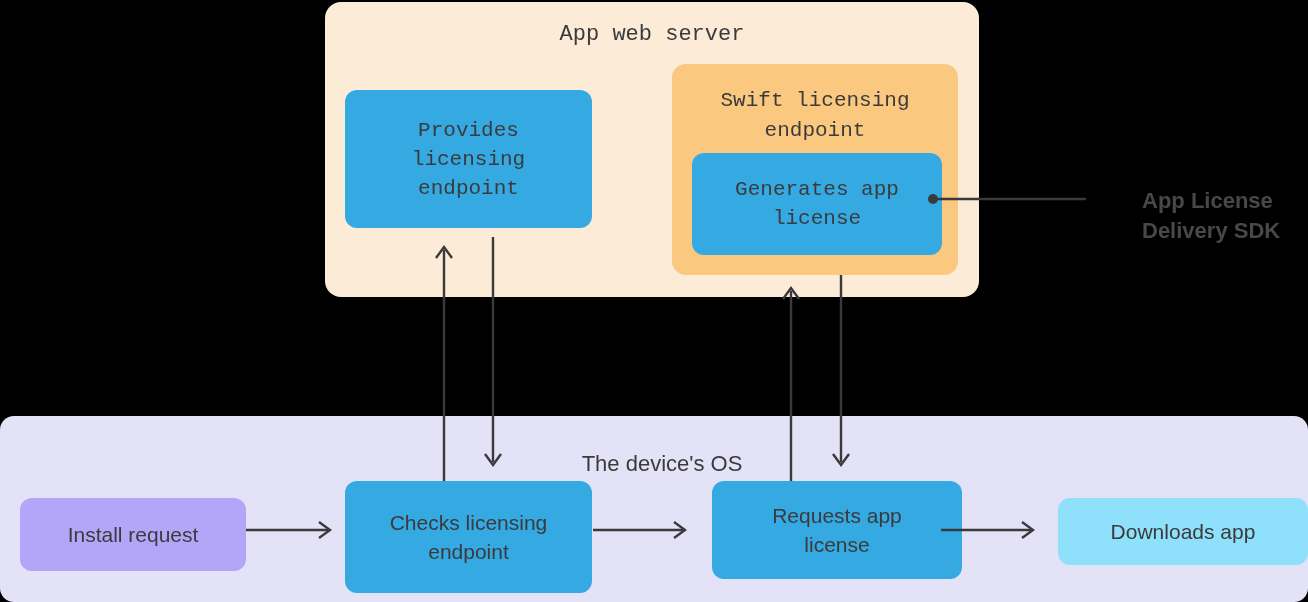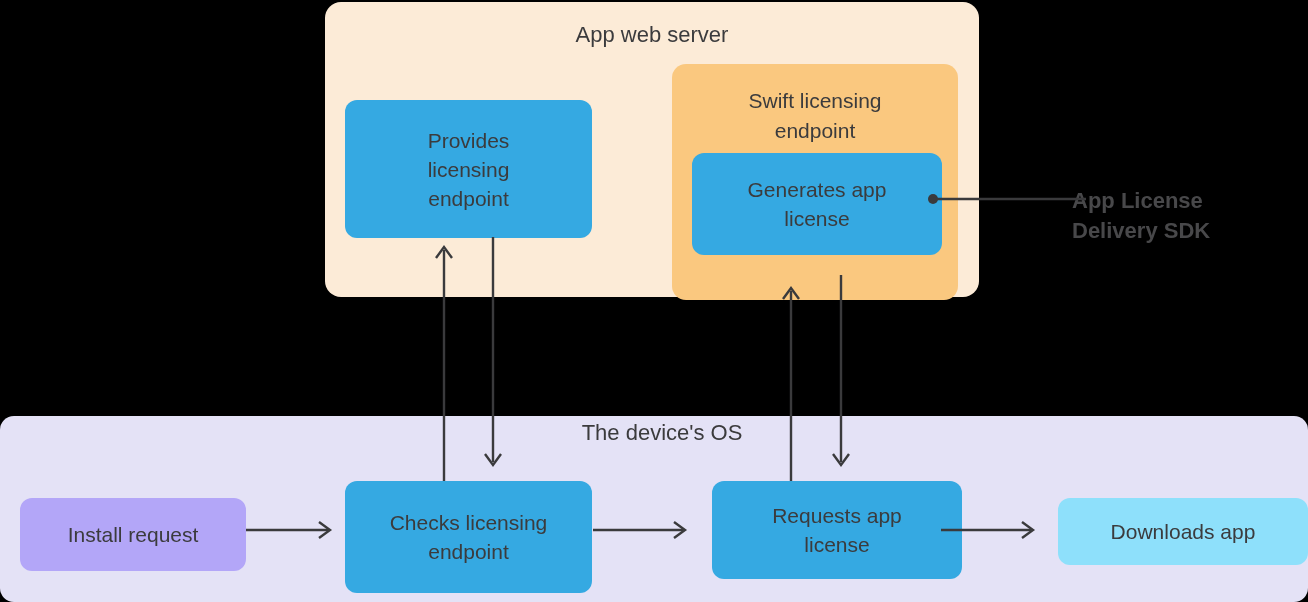--- a/index.html
+++ b/index.html
@@ -46,46 +46,47 @@
     font-size: 22px;
     line-height: 30px;
     white-space: pre-line;
   }
 
   
   .server-box {
     left: 325px; top: 2px; width: 654px; height: 295px;
     background: var(--server-bg);
     border-radius: 16px;
+    font-family: Liberation Mono, monospace;
   }
   .server-title { top: 18px; }
   .provides-box {
-    left: 20px; top: 98px; width: 247px; height: 138px;
+    left: 20px; top: 88px; width: 247px; height: 138px;
     background: var(--blue);
     border-radius: 12px;
   }
   .swift-box {
-    left: 347px; top: 62px; width: 286px; height: 236px;
+    left: 347px; top: 62px; width: 286px; height: 211px;
     background: var(--swift-bg);
     border-radius: 14px;
   }
   .swift-title { top: 22px; font-size: 21px; }
   .generates-box {
     left: 20px; top: 89px; width: 250px; height: 102px;
     background: var(--blue);
     border-radius: 12px;
   }
 
   
   .os-box {
     left: 0; top: 416px; width: 1308px; height: 186px;
     background: var(--os-bg);
     border-radius: 14px;
   }
-  .os-title { top: 2px; padding-left: 16px; }
+  .os-title { top: 33px; padding-left: 16px; }
   .install-box {
     left: 20px; top: 82px; width: 226px; height: 73px;
     background: var(--install-bg);
     border-radius: 12px;
   }
   .checks-box {
     left: 345px; top: 65px; width: 247px; height: 112px;
     background: var(--blue);
     border-radius: 12px;
   }
@@ -97,21 +98,21 @@
   .downloads-box {
     left: 1040px; top: 82px; width: 250px; height: 67px;
     background: var(--downloads-bg);
     border-radius: 12px;
     margin-left: 18px;
   }
 
   
   .sdk-label {
     position: absolute;
-    left: 1072px; top: 186px;
+    left: 1142px; top: 186px;
     color: var(--sdk-text);
     font-size: 22px;
     line-height: 30px;
     font-weight: bold;
     white-space: pre-line;
   }
 
   
   .arrows {
     position: absolute;

